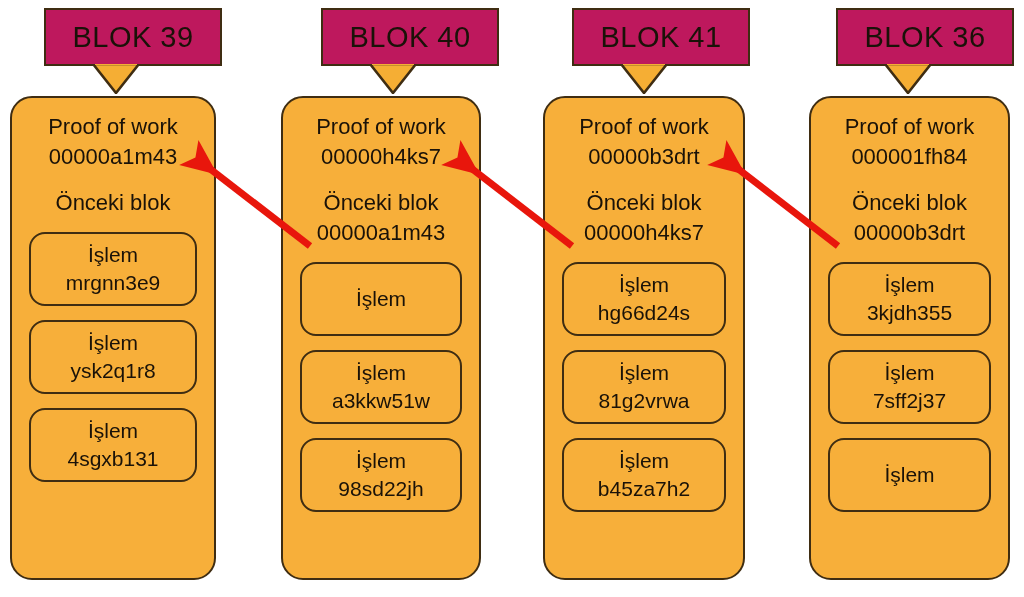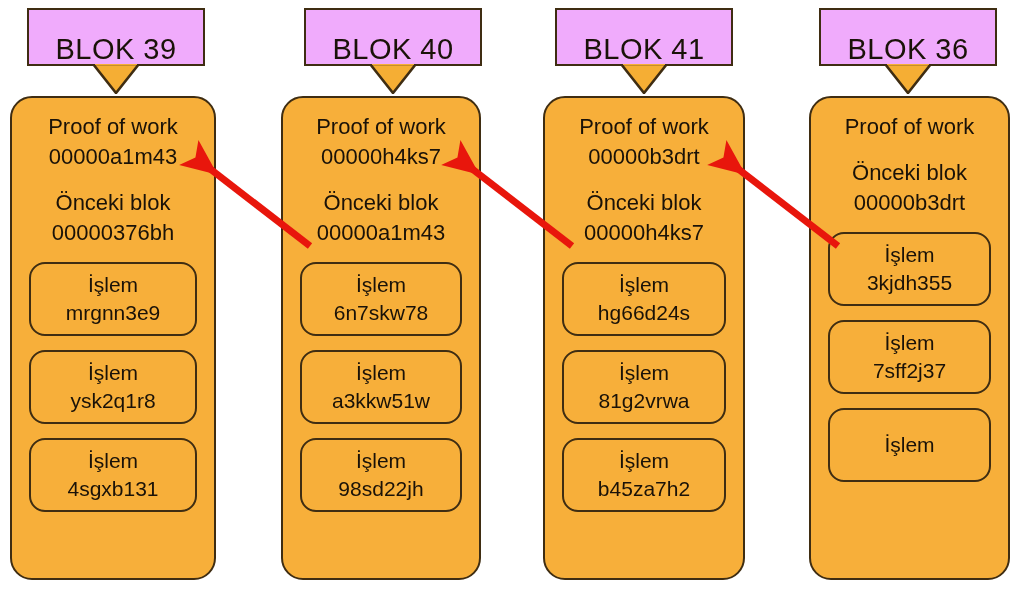--- a/index.html
+++ b/index.html
@@ -27,29 +27,29 @@
     height: 597px;
   }
   
   .banner-wrap {
     position: absolute;
     top: 8px;
     height: 82px;
   }
   .banner-box {
     position: absolute;
-    left: 0;
+    left: 17px;
     top: 0;
     width: 100%;
     height: 58px;
-    background: #f0abfc;
+    background: #be185d;
     border: 2px solid #3F2D12;
     box-sizing: border-box;
     display: flex;
-    align-items: flex-end;
+    align-items: center;
     justify-content: center;
   }
   .banner-label {
     font-size: 29px;
     font-weight: 400;
     letter-spacing: 0.5px;
     color: #1a1208;
     line-height: 1;
   }
   .banner-tail {
@@ -131,21 +131,20 @@
         <polygon points="0,0 46,0 23,29" fill="#F5AE34" stroke="#3F2D12" stroke-width="2.6" stroke-linejoin="miter"></polygon>
         <rect x="2" y="-4" width="42" height="5" fill="#F5AE34"></rect>
       </svg>
     </div>
     <div class="block-body" style="left:0px; top:96px; width:206px; height:484px;">
       <div class="header-text">
         <div class="hdr-line">Proof of work</div>
         <div class="hdr-line">00000a1m43</div>
         <div class="hdr-gap"></div>
         <div class="hdr-line">Önceki blok</div>
-        <div class="hdr-line">00000376bh</div>
       </div>
       <div class="tx-list">
         <div class="tx-box">
           <div class="tx-line">İşlem</div>
           <div class="tx-line">mrgnn3e9</div>
         </div>
         <div class="tx-box">
           <div class="tx-line">İşlem</div>
           <div class="tx-line">ysk2q1r8</div>
         </div>
@@ -171,21 +170,20 @@
       <div class="header-text">
         <div class="hdr-line">Proof of work</div>
         <div class="hdr-line">00000h4ks7</div>
         <div class="hdr-gap"></div>
         <div class="hdr-line">Önceki blok</div>
         <div class="hdr-line">00000a1m43</div>
       </div>
       <div class="tx-list">
         <div class="tx-box">
           <div class="tx-line">İşlem</div>
-          <div class="tx-line">6n7skw78</div>
         </div>
         <div class="tx-box">
           <div class="tx-line">İşlem</div>
           <div class="tx-line">a3kkw51w</div>
         </div>
         <div class="tx-box">
           <div class="tx-line">İşlem</div>
           <div class="tx-line">98sd22jh</div>
         </div>
       </div>
@@ -233,20 +231,21 @@
         <span class="banner-label">BLOK 36</span>
       </div>
       <svg class="banner-tail" viewBox="0 0 46 30">
         <polygon points="0,0 46,0 23,29" fill="#F5AE34" stroke="#3F2D12" stroke-width="2.6" stroke-linejoin="miter"></polygon>
         <rect x="2" y="-4" width="42" height="5" fill="#F5AE34"></rect>
       </svg>
     </div>
     <div class="block-body" style="left:0px; top:96px; width:201px; height:484px;">
       <div class="header-text">
         <div class="hdr-line">Proof of work</div>
+        <div class="hdr-line">000001fh84</div>
         <div class="hdr-gap"></div>
         <div class="hdr-line">Önceki blok</div>
         <div class="hdr-line">00000b3drt</div>
       </div>
       <div class="tx-list">
         <div class="tx-box">
           <div class="tx-line">İşlem</div>
           <div class="tx-line">3kjdh355</div>
         </div>
         <div class="tx-box">

